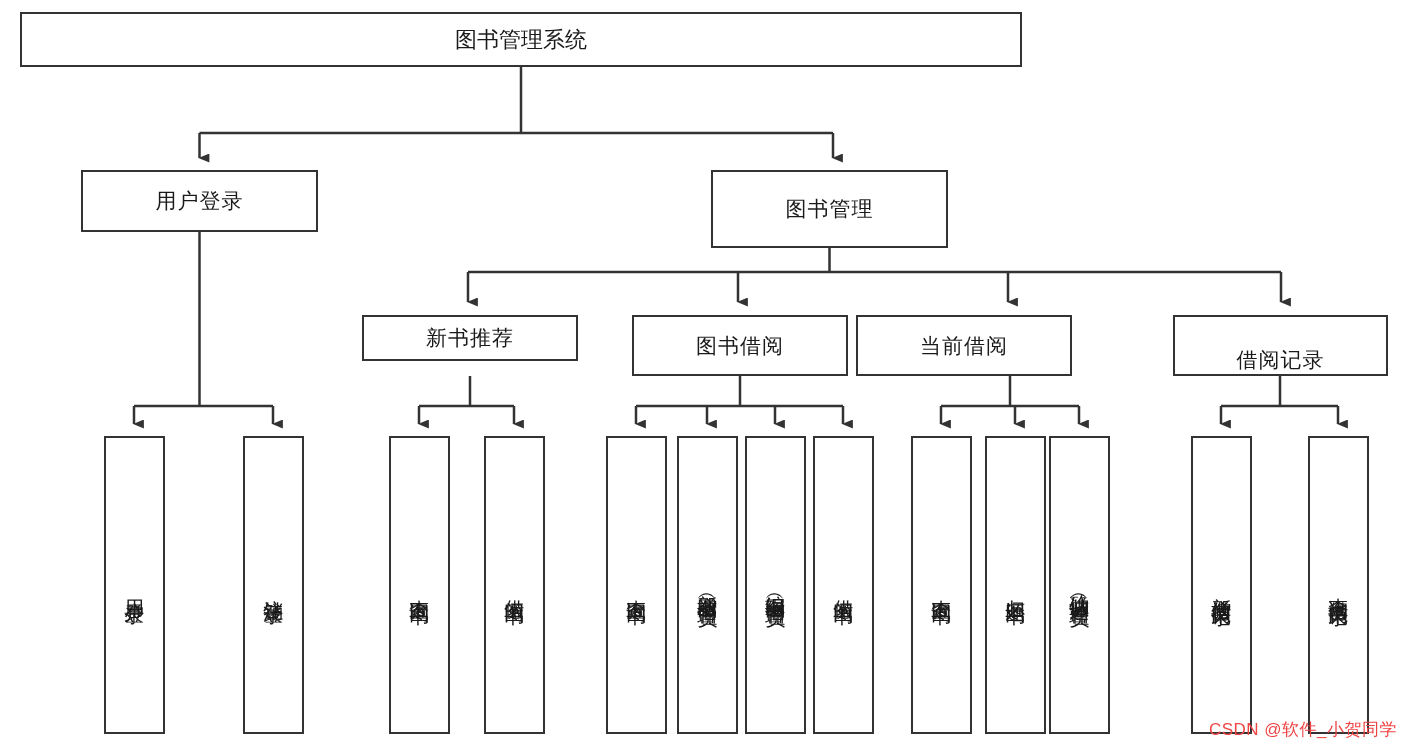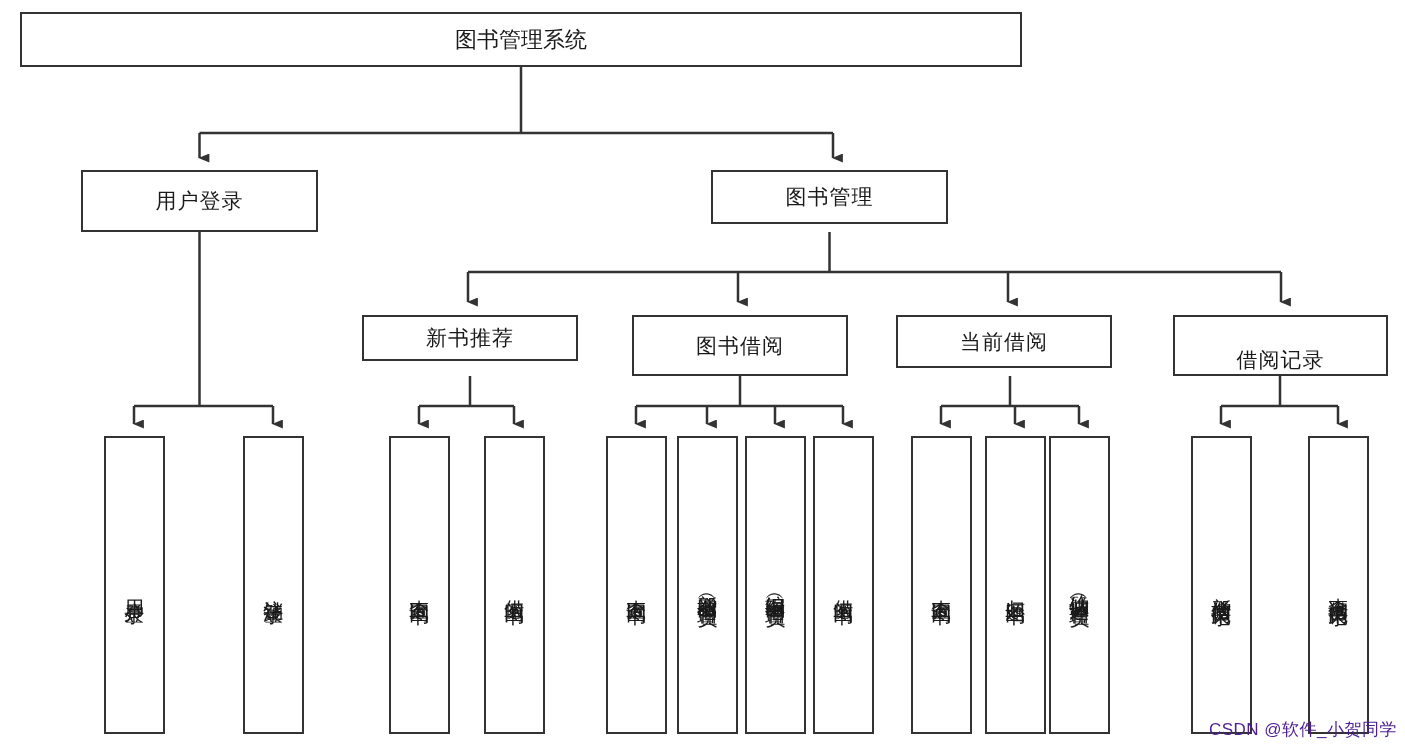--- a/index.html
+++ b/index.html
@@ -10,21 +10,21 @@
   .node{position:absolute;box-sizing:border-box;background:#ffffff;
         border:2.5px solid #333333;display:flex;align-items:center;
         justify-content:center;color:#1a1a1a;}
   .node.h{font-size:21px;letter-spacing:1px;}
   .node.root{font-size:22px;}
   .node.leaf{font-size:20px;}
   .leaf-text{writing-mode:vertical-rl;text-orientation:upright;
              line-height:1.22;letter-spacing:2px;text-align:center;
              white-space:nowrap;padding-top:6px;}
   .watermark{position:absolute;right:8px;bottom:6px;font-size:17px;
-             color:#4c1d95;letter-spacing:0.5px;white-space:nowrap;
+             color:#ef4444;letter-spacing:0.5px;white-space:nowrap;
              pointer-events:none;}
 </style>
 </head>
 <body>
 
 <div id="canvas">
 
   <svg id="wires" viewBox="0 0 1405 747" xmlns="http://www.w3.org/2000/svg">
     <defs>
       <marker id="arrow" viewBox="0 0 10 12" refX="5" refY="11" markerWidth="9" markerHeight="11" orient="auto-start-reverse" markerUnits="userSpaceOnUse">
@@ -75,31 +75,31 @@
     </g>
   </svg>
 
   <div class="node root" style="left:20px;top:12px;width:1002px;height:55px;">
     <span>图书管理系统</span>
   </div>
 
   <div class="node h" style="left:81px;top:170px;width:237px;height:62px;">
     <span>用户登录</span>
   </div>
-  <div class="node h" style="left:711px;top:170px;width:237px;height:54px;text-align:center;">
+  <div class="node h" style="left:711px;top:170px;width:237px;height:78px;text-align:center;">
     <span>图书管理</span>
   </div>
 
   <div class="node h" style="left:362px;top:315px;width:216px;height:46px;">
     <span>新书推荐</span>
   </div>
   <div class="node h" style="left:632px;top:315px;width:216px;height:61px;align-items:center;">
     <span>图书借阅</span>
   </div>
-  <div class="node h" style="left:896px;top:315px;width:216px;height:53px;">
+  <div class="node h" style="left:856px;top:315px;width:216px;height:61px;">
     <span>当前借阅</span>
   </div>
   <div class="node h" style="left:1173px;top:315px;width:215px;height:61px;align-items:flex-end;">
     <span>借阅记录</span>
   </div>
 
   <div class="node leaf" style="left:104px;top:436px;width:61px;height:298px;">
     <span class="leaf-text">用户登录</span>
   </div>
   <div class="node leaf" style="left:243px;top:436px;width:61px;height:298px;">

